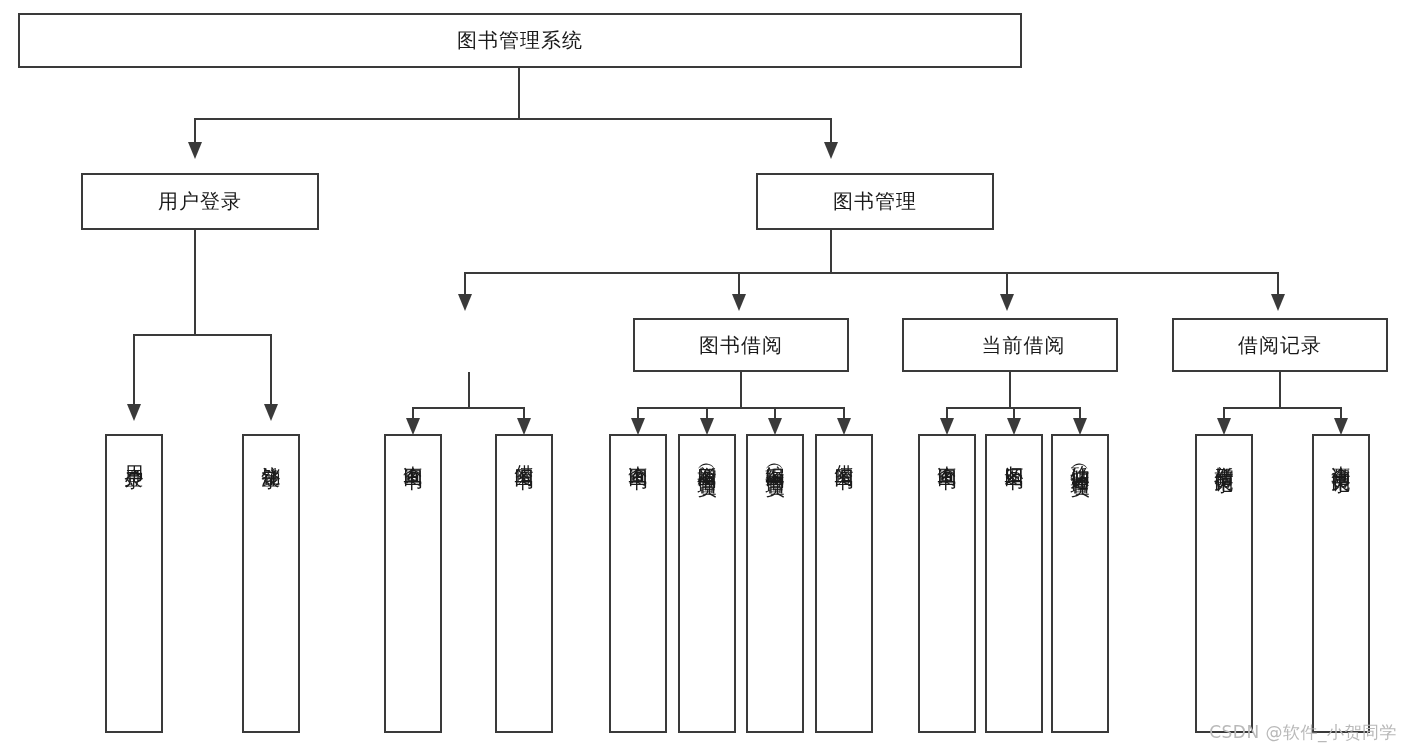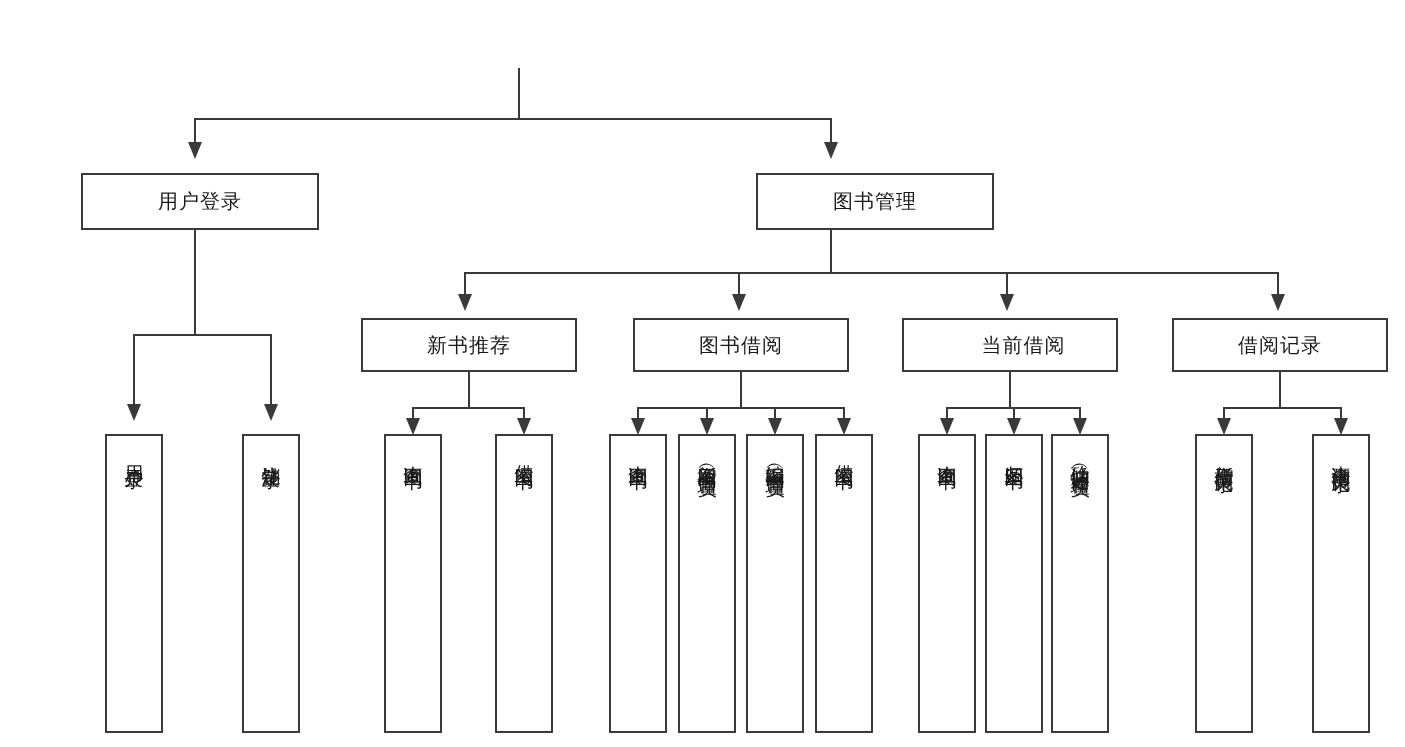--- a/index.html
+++ b/index.html
@@ -72,20 +72,23 @@
     user-select:none;
     pointer-events:none;
     white-space:nowrap;
   }
 </style>
 </head>
 <body>
 
 <div id="canvas">
 
+  <div class="node" style="left:18px;top:13px;width:1004px;height:55px;">
+    <span class="label">图书管理系统</span>
+  </div>
 
   <div class="edge v" style="left:518px;top:68px;height:52px;"></div>
 
   <div class="edge h" style="left:194px;top:118px;width:638px;"></div>
 
   <div class="edge v" style="left:194px;top:118px;height:28px;"></div>
   <div class="arrow" style="left:188px;top:142px;"></div>
 
   <div class="edge v" style="left:830px;top:118px;height:28px;"></div>
   <div class="arrow" style="left:824px;top:142px;"></div>
@@ -109,23 +112,20 @@
   <div class="edge h" style="left:464px;top:272px;width:814px;"></div>
   <div class="edge v" style="left:464px;top:272px;height:26px;"></div>
   <div class="arrow" style="left:458px;top:294px;"></div>
   <div class="edge v" style="left:738px;top:272px;height:26px;"></div>
   <div class="arrow" style="left:732px;top:294px;"></div>
   <div class="edge v" style="left:1006px;top:272px;height:26px;"></div>
   <div class="arrow" style="left:1000px;top:294px;"></div>
   <div class="edge v" style="left:1277px;top:272px;height:26px;"></div>
   <div class="arrow" style="left:1271px;top:294px;"></div>
 
-  <div class="node" style="left:361px;top:318px;width:216px;height:54px;">
-    <span class="label">新书推荐</span>
-  </div>
   <div class="node" style="left:633px;top:318px;width:216px;height:54px;">
     <span class="label">图书借阅</span>
   </div>
   <div class="node" style="left:902px;top:318px;width:216px;height:54px;padding-left:27px;">
     <span class="label">当前借阅</span>
   </div>
   <div class="node" style="left:1172px;top:318px;width:216px;height:54px;">
     <span class="label">借阅记录</span>
   </div>
 
@@ -200,14 +200,15 @@
     <span class="label">确认归还（管理员）</span>
   </div>
 
   <div class="node vert" style="left:1195px;top:434px;width:58px;height:299px;">
     <span class="label">新增借阅记录</span>
   </div>
   <div class="node vert" style="left:1312px;top:434px;width:58px;height:299px;">
     <span class="label">查询借阅记录</span>
   </div>
 
+  <div id="watermark">CSDN @软件_小贺同学</div>
 
 </div>
 
 </body></html>

